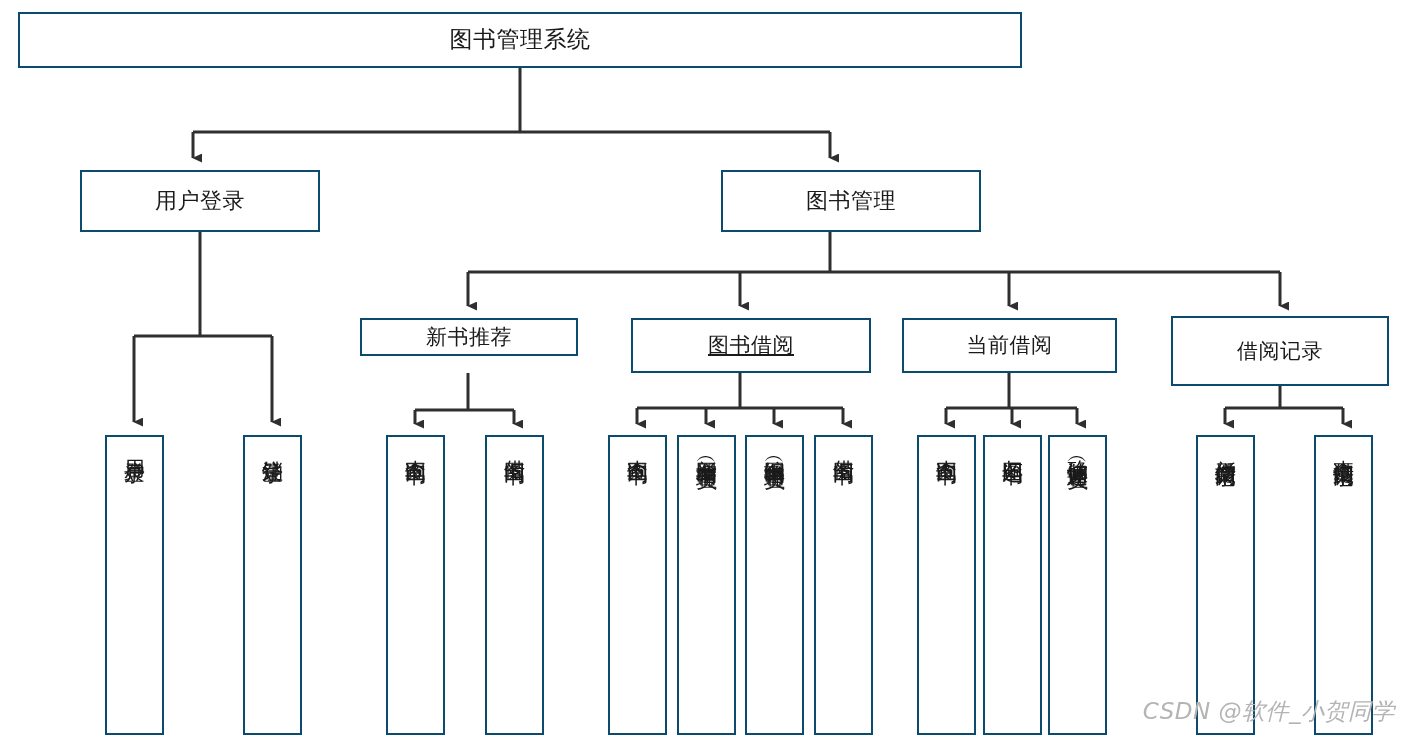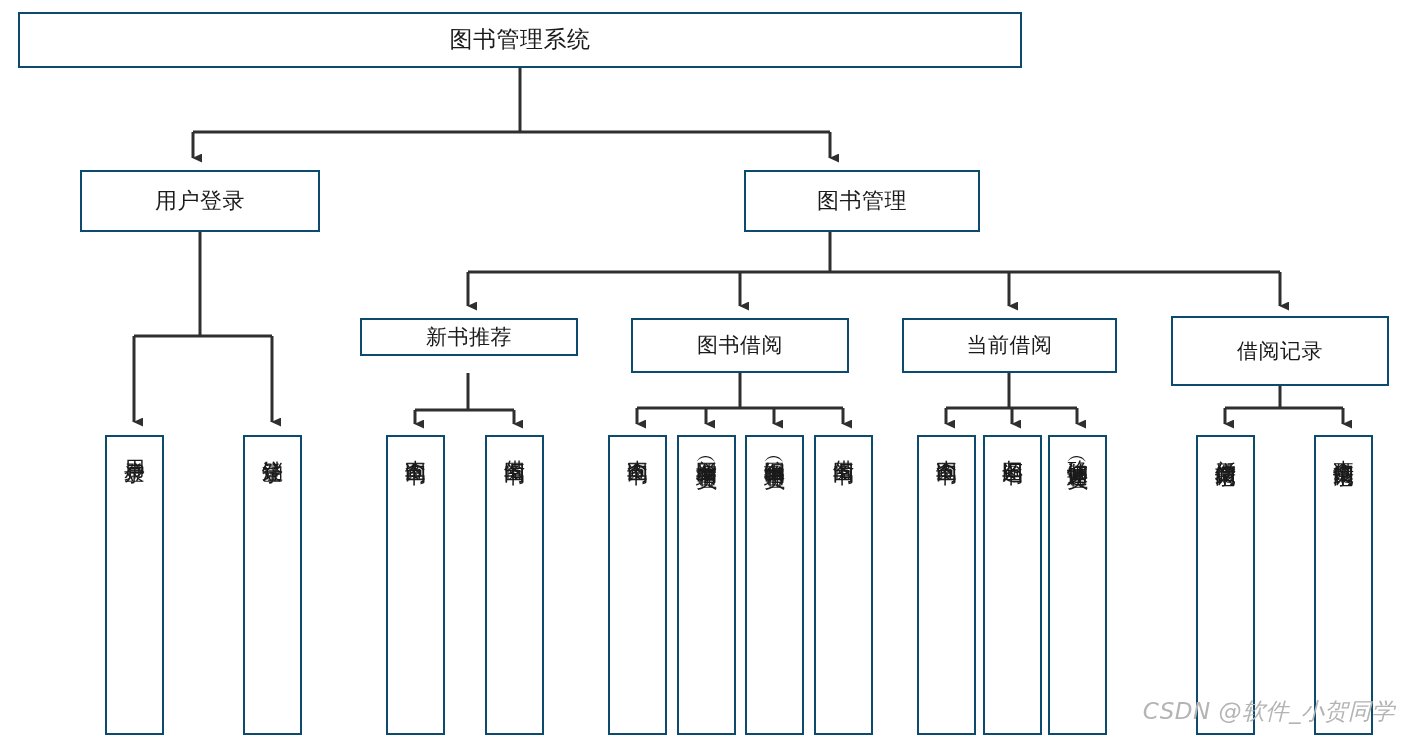--- a/index.html
+++ b/index.html
@@ -135,28 +135,28 @@
     </g>
   </svg>
 
   <div class="node-box node-root" style="left:18px; top:12px; width:1004px; height:56px;">
     <span class="node-label">图书管理系统</span>
   </div>
 
   <div class="node-box node-l1" style="left:80px; top:170px; width:240px; height:62px;">
     <span class="node-label">用户登录</span>
   </div>
-  <div class="node-box node-l1" style="left:744px; top:170px; width:236px; height:62px;">
+  <div class="node-box node-l1" style="left:721px; top:170px; width:260px; height:62px;">
     <span class="node-label">图书管理</span>
   </div>
 
   <div class="node-box node-l2" style="left:360px; top:318px; width:218px; height:38px;">
     <span class="node-label">新书推荐</span>
   </div>
-  <div class="node-box node-l2" style="left:631px; top:318px; width:218px; height:55px;">
+  <div class="node-box node-l2" style="left:631px; top:318px; width:240px; height:55px;text-decoration:underline;">
     <span class="node-label">图书借阅</span>
   </div>
   <div class="node-box node-l2" style="left:902px; top:318px; width:215px; height:55px;">
     <span class="node-label">当前借阅</span>
   </div>
   <div class="node-box node-l2" style="left:1171px; top:316px; width:218px; height:70px;">
     <span class="node-label">借阅记录</span>
   </div>
 
   <div class="node-box node-leaf" style="left:105px; top:435px; width:59px; height:300px;">

